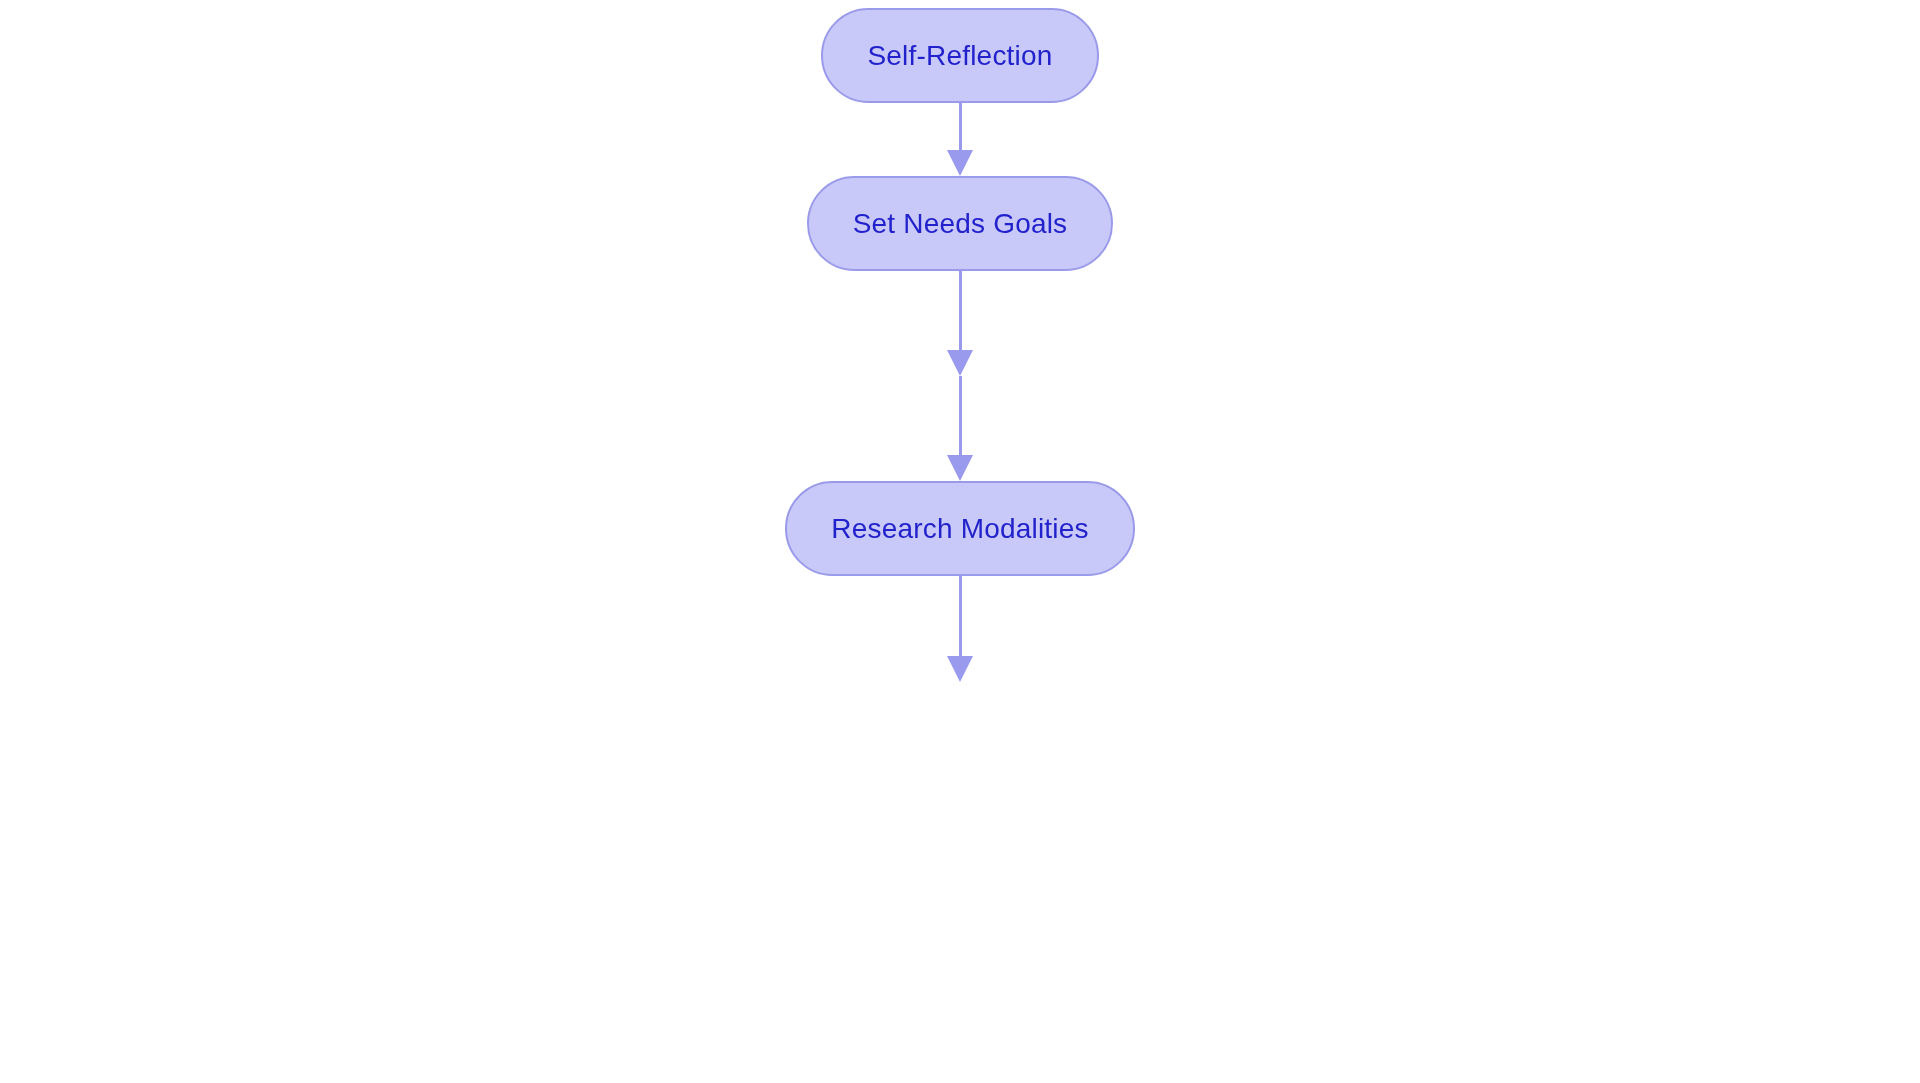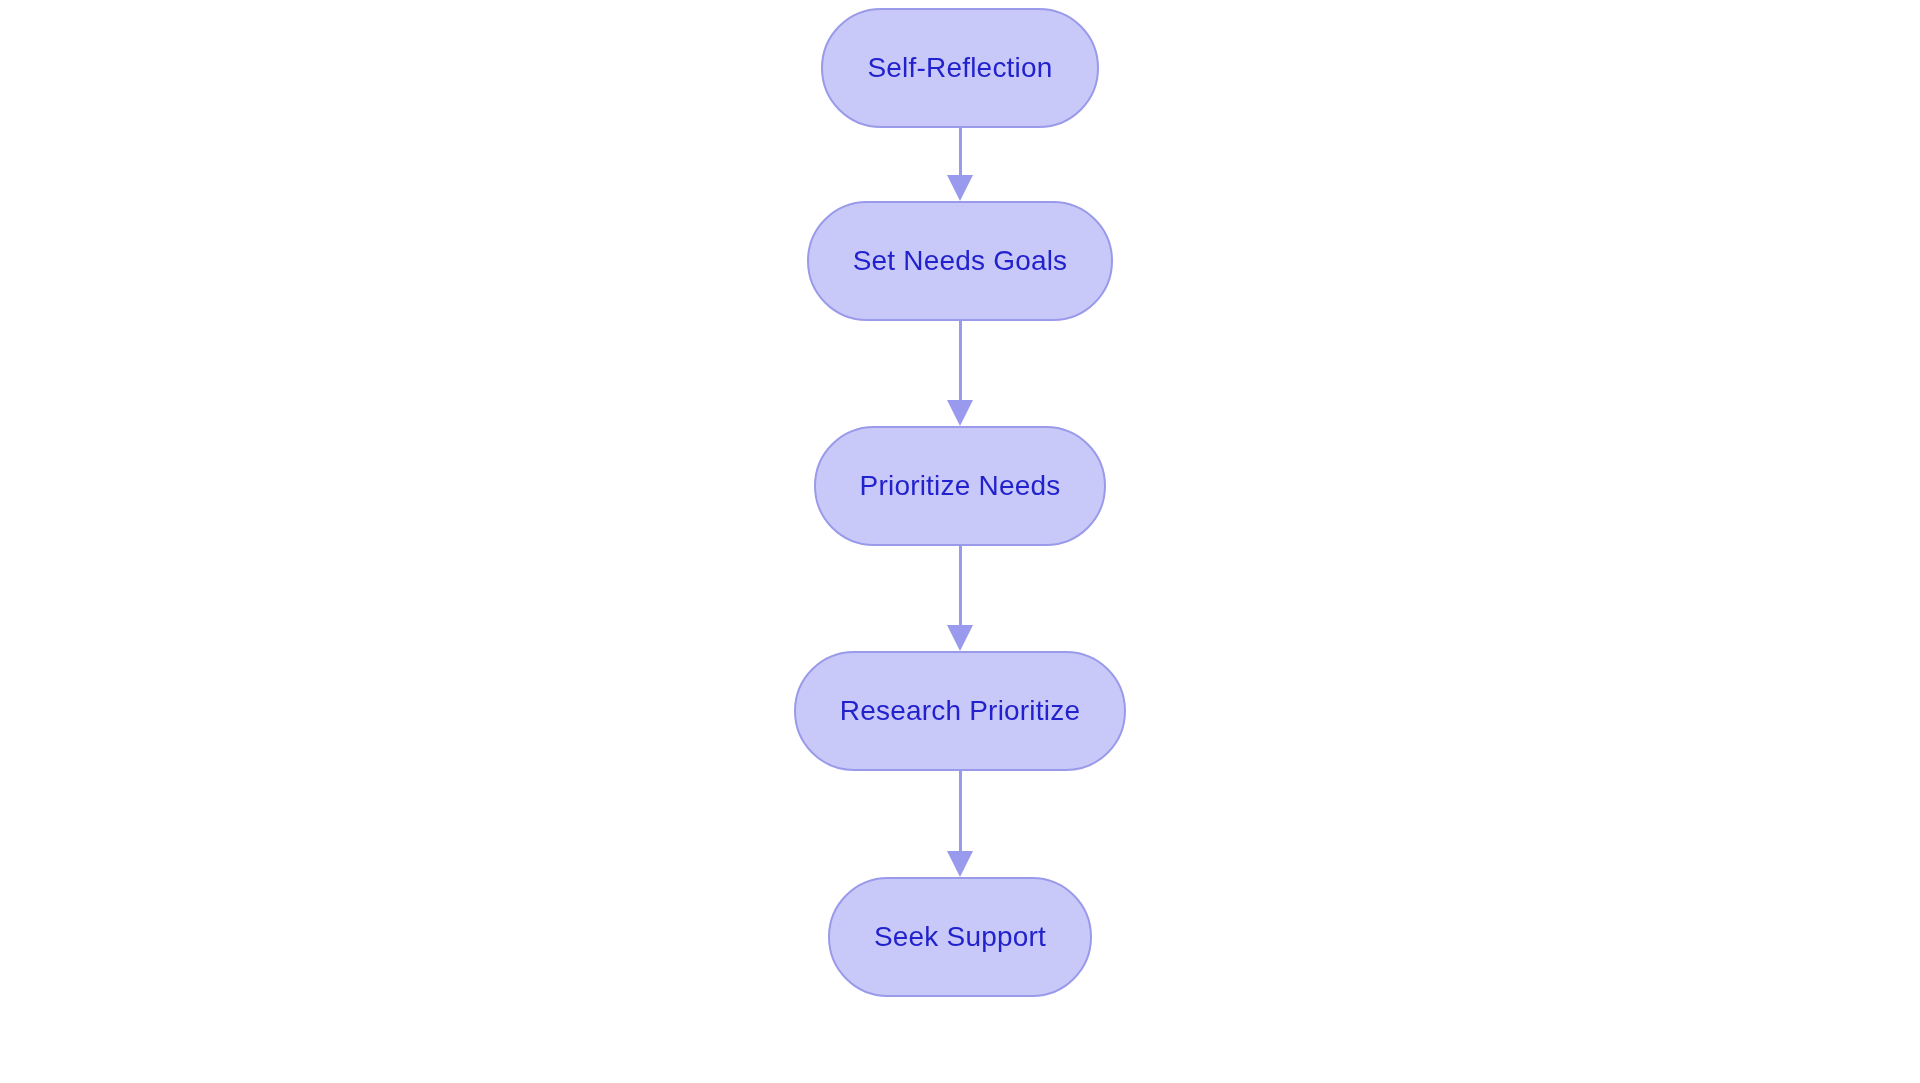--- a/index.html
+++ b/index.html
@@ -29,21 +29,21 @@
     width: 1920px;
     height: 1083px;
     display: flex;
     flex-direction: column;
     align-items: center;
     justify-content: flex-start;
   }
 
   .node {
     box-sizing: border-box;
-    height: 120px;
+    height: 95px;
     border-radius: 60px;
     background: #c9c9f9;
     border: 2px solid #9a9aea;
     color: #2222cc;
     display: flex;
     align-items: center;
     justify-content: center;
     font-size: 28px;
     font-weight: 400;
     line-height: 1;
@@ -110,36 +110,30 @@
 
     <div class="node">
       <span class="node-label">Set Needs Goals</span>
     </div>
 
     <div class="connector gap-2">
       <div class="connector-line"></div>
       <div class="connector-arrow"></div>
     </div>
 
-    <div class="node">
-      <span class="node-label">Prioritize Needs</span>
-    </div>
 
     <div class="connector gap-3">
       <div class="connector-line"></div>
       <div class="connector-arrow"></div>
     </div>
 
     <div class="node">
-      <span class="node-label">Research Prioritize</span>
+      <span class="node-label">Research Modalities</span>
     </div>
 
     <div class="connector gap-4">
       <div class="connector-line"></div>
       <div class="connector-arrow"></div>
     </div>
 
-    <div class="node">
-      <span class="node-label">Seek Support</span>
-    </div>
 
   </div>
 </div>
 
 </body></html>

